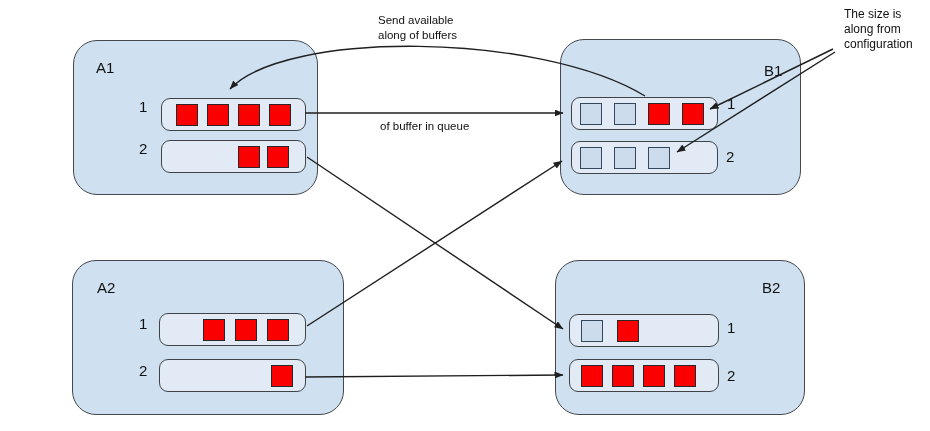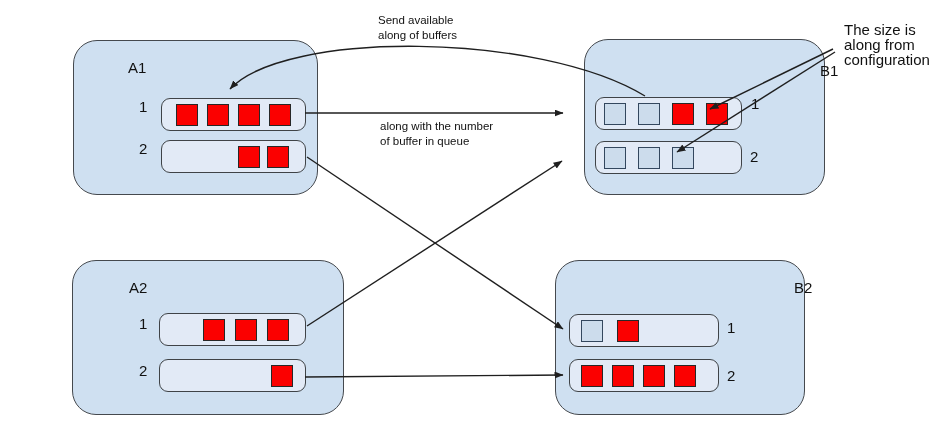--- a/index.html
+++ b/index.html
@@ -4,21 +4,21 @@
 <style>
   html,body{margin:0;padding:0;background:#ffffff;}
   #canvas{
     position:relative;width:930px;height:431px;background:#ffffff;
     font-family:"Liberation Sans",sans-serif;color:var(--text,#111);overflow:hidden;
   }
   .node{
     position:absolute;border:1.6px solid var(--container-border,#45494e);
     background:var(--container-fill,#cfe0f1);border-radius:24px;box-sizing:border-box;
   }
-  .node-label{position:absolute;font-size:15px;color:var(--text,#111);margin-left:32px;}
+  .node-label{position:absolute;font-size:15px;color:var(--text,#111);}
   .queue-label{position:absolute;font-size:15px;color:var(--text,#111);}
   .queue-box{
     position:absolute;height:33px;border:1.5px solid var(--queue-border,#3f4347);
     background:var(--queue-fill,#dde8f4);border-radius:9px;box-sizing:border-box;
     display:flex;align-items:center;gap:10px;padding:0 10px;
   }
   .slot{width:22px;height:22px;box-sizing:border-box;flex:0 0 auto;}
   .slot.filled{background:var(--filled-slot,#fb0000);border:1.6px solid var(--filled-slot-border,#272727);}
   .slot.empty{background:var(--empty-slot-fill,#ccdcec);border:1.5px solid var(--empty-slot-border,#33475e);}
   .annotation{position:absolute;font-size:11.5px;line-height:14.5px;color:var(--text,#111);white-space:nowrap;}
@@ -39,21 +39,21 @@
         <div class="slot filled"></div>
         <div class="slot filled"></div>
       </div>
     <div class="queue-label" style="left:65px;top:99px;">2</div>
     <div class="queue-box" style="left:87px;top:99px;width:145px;justify-content:flex-end;padding-right:16px;gap:7px;">
         <div class="slot filled"></div>
         <div class="slot filled"></div>
       </div>
   </div>
 
-  <div class="node" style="left:584px;top:39px;width:241px;height:156px;">
+  <div class="node" style="left:560px;top:39px;width:241px;height:156px;">
     <div class="node-label" style="left:203px;top:22px;">B1</div>
     <div class="queue-box" style="left:10px;top:57px;width:147px;padding-left:8px;gap:12px;">
         <div class="slot empty"></div>
         <div class="slot empty"></div>
         <div class="slot filled"></div>
         <div class="slot filled"></div>
       </div>
     <div class="queue-label" style="left:166px;top:55px;">1</div>
     <div class="queue-box" style="left:10px;top:101px;width:147px;padding-left:8px;gap:12px;">
         <div class="slot empty"></div>
@@ -91,24 +91,23 @@
         <div class="slot filled"></div>
       </div>
     <div class="queue-label" style="left:171px;top:106px;">2</div>
   </div>
 
   <div class="annotation" style="left:378px;top:13px;">
     <div>Send available</div>
     <div>along of buffers</div>
   </div>
   <div class="annotation" style="left:380px;top:119px;">
-    <div>along with the number</div>
     <div>of buffer in queue</div>
   </div>
-  <div class="annotation" style="left:844px;top:22px;font-size:15px;line-height:15px;">
+  <div class="annotation" style="left:844px;top:7px;font-size:12px;line-height:15px;">
     <div>The size is</div>
     <div>along from</div>
     <div>configuration</div>
   </div>
 
   <svg id="arrow-layer" viewBox="0 0 930 431" xmlns="http://www.w3.org/2000/svg">
     <defs>
       <marker id="ah" markerUnits="userSpaceOnUse" markerWidth="10" markerHeight="8" refX="8.5" refY="3.5" orient="auto">
         <path d="M0,0 L9,3.5 L0,7 Z" style="fill:var(--arrow,#1f1f1f);stroke:none;"></path>
       </marker>

